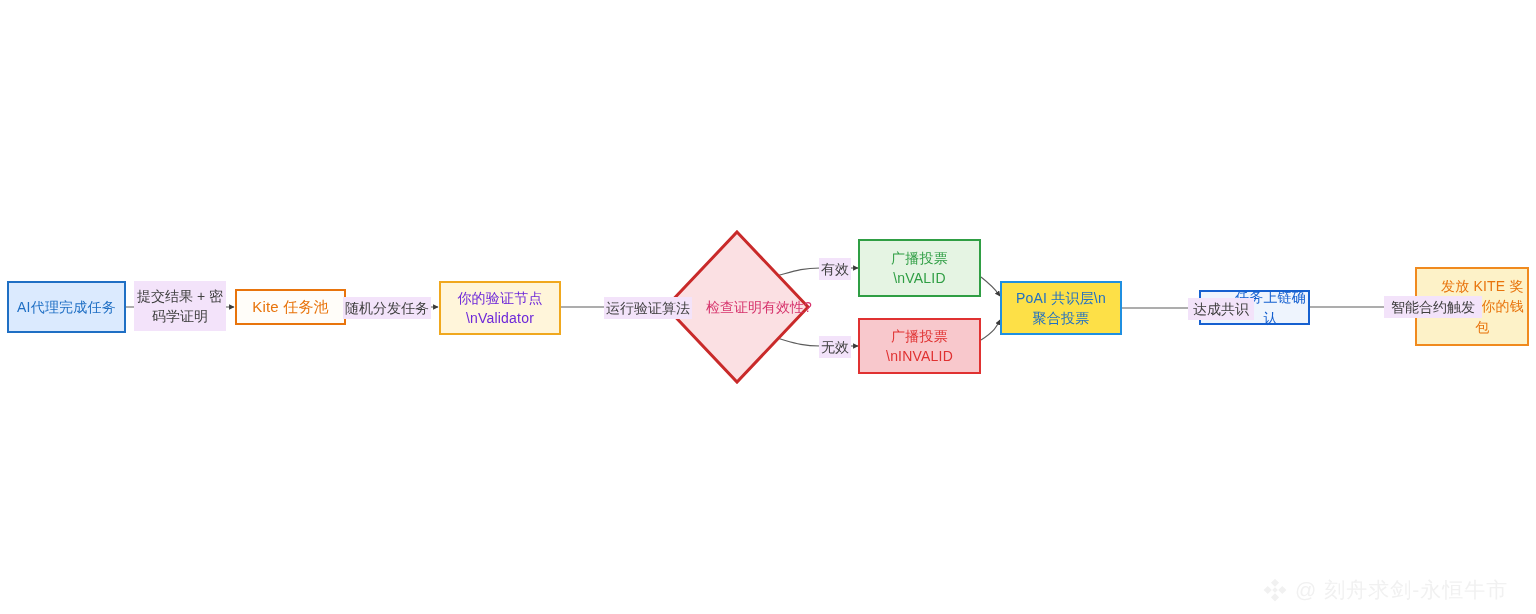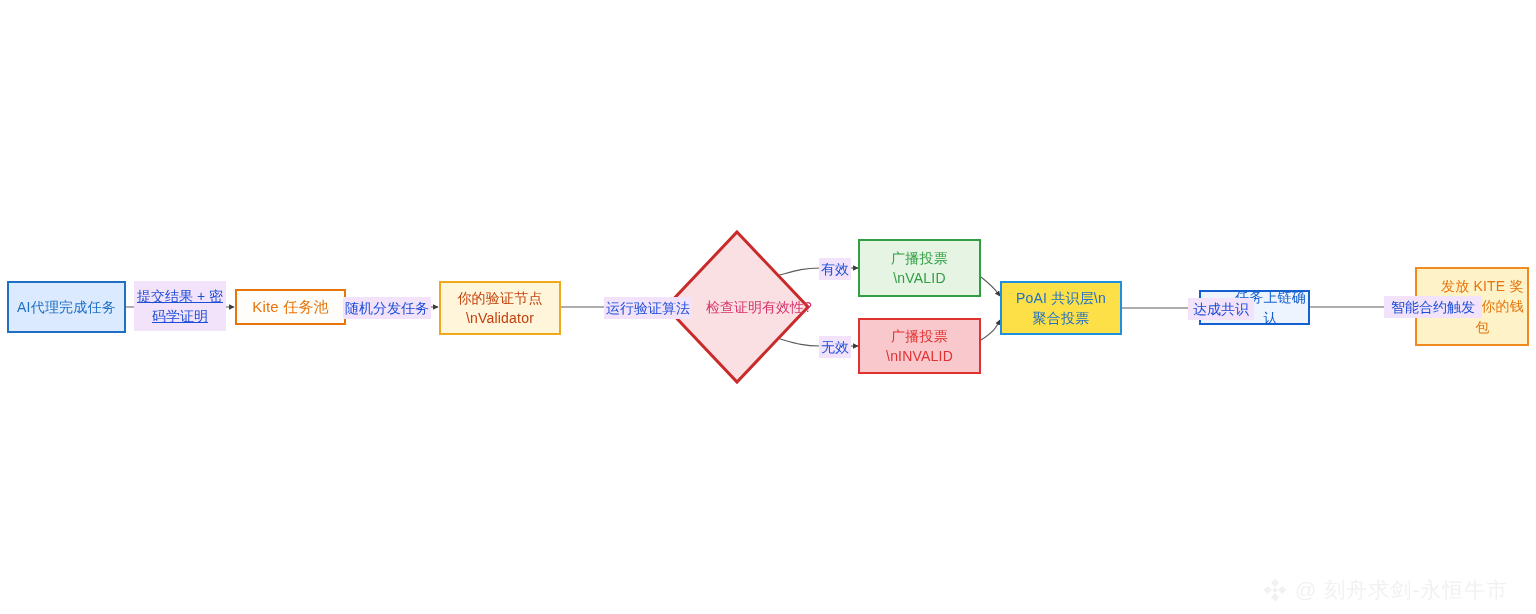--- a/index.html
+++ b/index.html
@@ -51,21 +51,21 @@
   }
   .n-orange-open {
     background: #fffdf9;
     border: 2px solid #e8740c;
     color: #e8740c;
     font-size: 15px;
   }
   .n-yellow {
     background: #fff5da;
     border: 2px solid #f0a81e;
-    color: #c2410c;
+    color: #6d28d9;
     font-size: 14px;
   }
   .n-green {
     background: #e5f4e3;
     border: 2px solid #2f9e44;
     color: #2f9e44;
     font-size: 14px;
   }
   .n-red {
     background: #f8c8cc;
@@ -114,21 +114,21 @@
     white-space: pre-line;
     color: #d6336c;
     font-size: 14px;
     line-height: 1.5;
   }
 
   
   .edge-label {
     position: absolute;
     background: #f3e3fa;
-    color: #1d4ed8;
+    color: #404040;
     font-size: 14px;
     line-height: 1.45;
     text-align: center;
     white-space: pre-line;
     box-sizing: border-box;
     display: flex;
     align-items: center;
     justify-content: center;
     padding: 1px 2px;
   }
@@ -207,21 +207,21 @@
 
   <div class="node n-blue-light" style="left:1000px; top:281px; width:122px; height:54px;">PoAI 共识层\n
 聚合投票</div>
 
   <div class="node n-blue-pale" style="left:1199px; top:290px; width:111px; height:35px;padding-left:32px;">任务上链确认</div>
 
   <div class="node n-gold" style="left:1415px; top:267px; width:114px; height:79px;">
     <span class="money-emoji">💰</span><span>发放 KITE 奖励\n至你的钱包</span>
   </div>
 
-  <div class="edge-label" style="left:134px; top:281px; width:92px; height:50px;text-decoration:underline;">提交结果 + 密码学证明</div>
+  <div class="edge-label" style="left:134px; top:281px; width:92px; height:50px;">提交结果 + 密码学证明</div>
 
   <div class="edge-label" style="left:343px; top:297px; width:88px; height:22px;">随机分发任务</div>
 
   <div class="edge-label" style="left:568px; top:297px; width:88px; height:22px;margin-left:36px;">运行验证算法</div>
 
   <div class="edge-label" style="left:819px; top:258px; width:32px; height:22px;">有效</div>
 
   <div class="edge-label" style="left:819px; top:336px; width:32px; height:22px;">无效</div>
 
   <div class="edge-label" style="left:1188px; top:298px; width:66px; height:22px;">达成共识</div>

